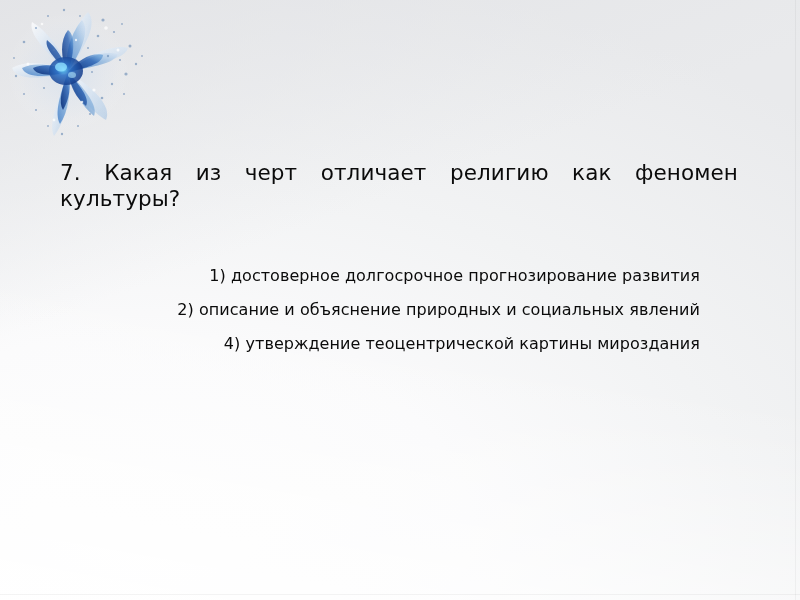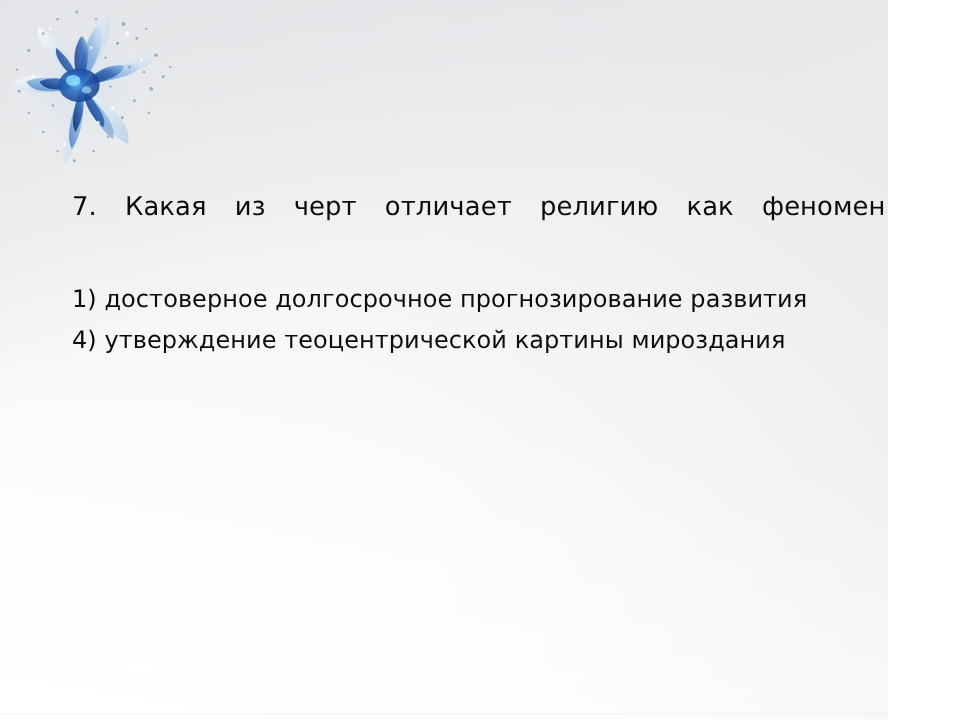--- a/index.html
+++ b/index.html
@@ -10,21 +10,21 @@
   body {
     width: 800px;
     height: 600px;
     overflow: hidden;
     font-family: "DejaVu Sans", "Liberation Sans", sans-serif;
   }
 
   
   .slide {
     position: relative;
-    width: 740px;
+    width: 800px;
     height: 600px;
     box-sizing: border-box;
     overflow: hidden;
     background:
       radial-gradient(120% 95% at 18% 88%, #fdfdfd 0%, #fafafb 34%, #f2f3f4 62%, #e9eaec 100%),
       linear-gradient(118deg, #fbfbfc 0%, #f6f6f7 38%, #eceded 66%, #e2e3e6 100%);
   }
   
   .slide::before {
     content: "";
@@ -87,26 +87,27 @@
   }
   .spacer {
     height: 50px;
   }
   .options {
     margin: 0;
     padding: 0;
     list-style: none;
   }
   .option {
-    font-size: 20px;
+    font-size: 16px;
     line-height: 27px;
     color: #0b0b0b;
     letter-spacing: 0.05px;
     margin: 0 0 7px 0;
     max-width: 640px;
+    text-align: right;
   }
   .option:last-child { margin-bottom: 12px; }
 </style>
 </head>
 <body>
 
 <div class="slide">
 
   <div class="flower">
     <svg viewBox="0 0 155 150" width="155" height="150" xmlns="http://www.w3.org/2000/svg">
@@ -212,26 +213,28 @@
         <circle cx="74" cy="38" r="1.2"></circle>
           <circle cx="80" cy="100" r="1.3"></circle>
       </g>
     </svg>
   </div>
 
   <div class="content">
 
     <div class="question">
       <span class="q-line-1">7.  Какая  из  черт  отличает  религию  как  феномен</span>
+      <span class="q-line-2">культуры?</span>
     </div>
 
     <div class="spacer"></div>
 
     <ul class="options">
       <li class="option">1) достоверное долгосрочное прогнозирование развития</li>
+      <li class="option">2) описание и объяснение природных и социальных явлений</li>
       <li class="option">4) утверждение теоцентрической картины мироздания</li>
     </ul>
 
   </div>
 
   <div class="edge-line-bottom"></div>
   <div class="edge-line-right"></div>
 </div>
 
 </body></html>

